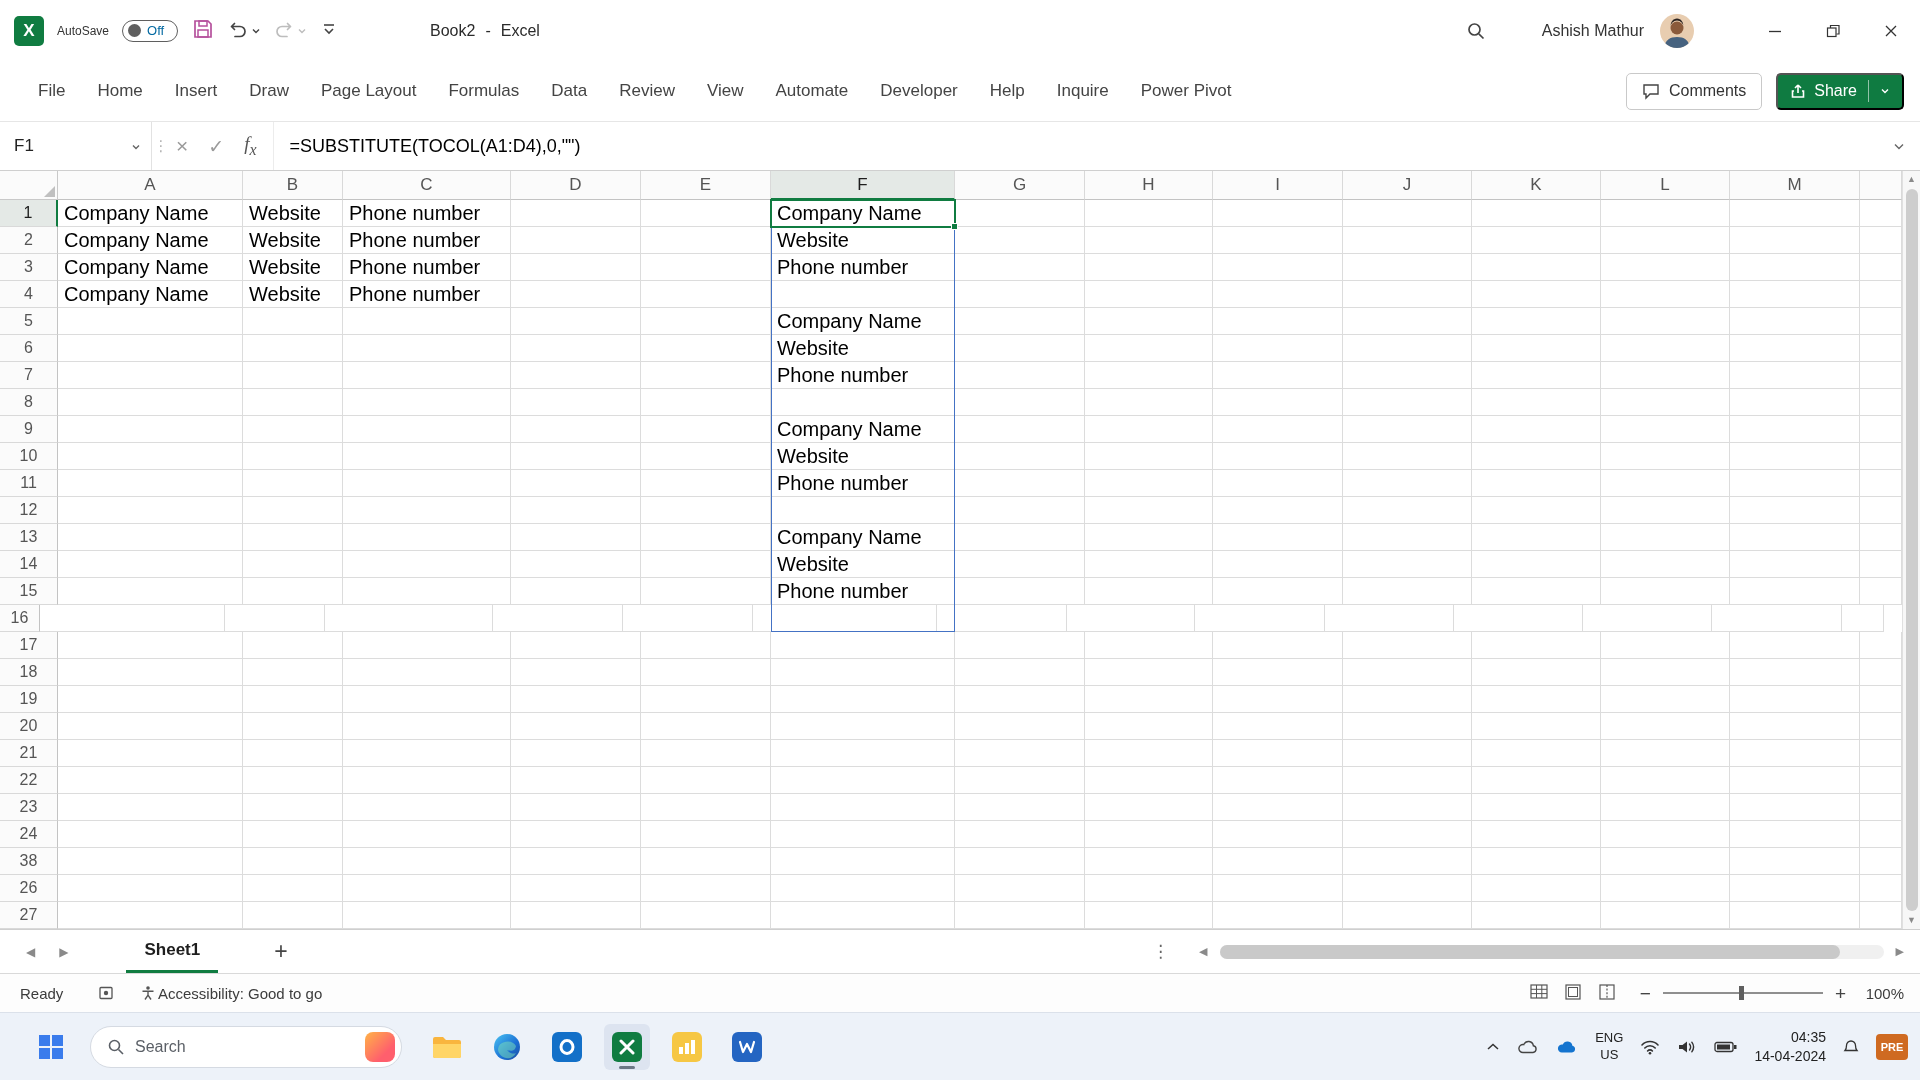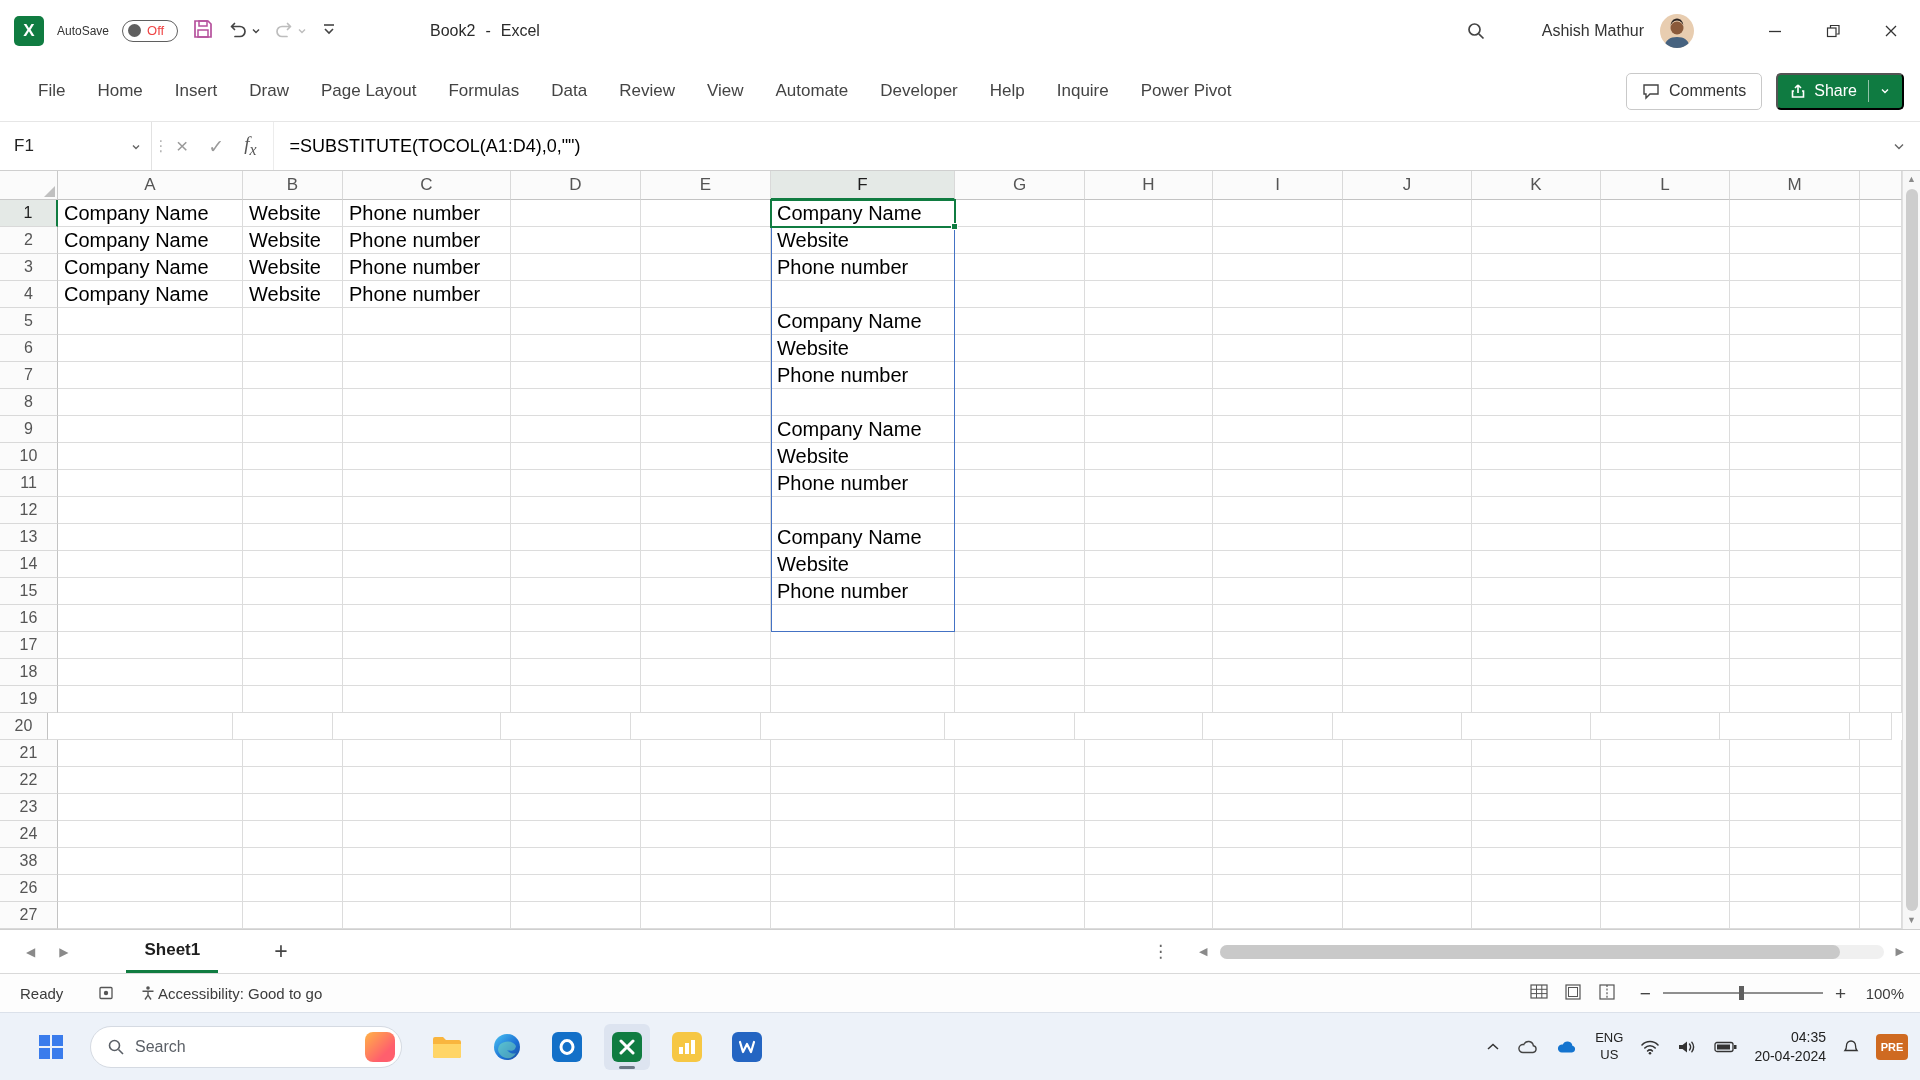--- a/index.html
+++ b/index.html
@@ -7,21 +7,21 @@
 body{font-family:"Liberation Sans","DejaVu Sans",sans-serif;background:#fff;color:#222;-webkit-user-select:none;user-select:none}
 .app{width:1920px;height:1080px;display:flex;flex-direction:column}
 
 
 .titlebar{height:61px;display:flex;align-items:center;background:#fff}
 .tb-left{display:flex;align-items:center;gap:13px;padding-left:14px}
 .xl-logo{width:30px;height:30px;border-radius:5px;background:#107c41;display:flex;align-items:center;justify-content:center;color:#fff;font-weight:bold;font-size:17px}
 .autosave-label{font-size:12px;color:#333}
 .toggle{width:56px;height:22px;border:1.5px solid #5f5f5f;border-radius:11px;display:flex;align-items:center;gap:6px;padding:0 5px;background:#fff}
 .toggle-knob{width:13px;height:13px;border-radius:50%;background:#5f5f5f}
-.toggle-state{font-size:13px;color:#ef4444}
+.toggle-state{font-size:13px;color:#0369a1}
 .qbtn{display:flex;align-items:center;gap:3px}
 .tb-title{display:flex;gap:10px;margin-left:92px;font-size:16px;color:#2b2b2b;white-space:nowrap}
 .tb-right{margin-left:auto;display:flex;align-items:center;height:100%}
 .tb-search{margin-right:56px;display:flex;align-items:center}
 .tb-user{font-size:16px;color:#333;margin-right:16px;white-space:nowrap}
 .avatar{width:34px;height:34px;border-radius:50%;overflow:hidden;margin-right:52px;flex:none}
 .winbtn{width:58px;height:100%;display:flex;align-items:center;justify-content:center}
 
 
 .tabrow{height:60px;display:flex;align-items:center;background:#fff;padding-left:22px}
@@ -503,21 +503,21 @@
           <div class="g-cell" style="width:130px"></div>
           <div class="g-cell" style="width:128px"></div>
           <div class="g-cell" style="width:130px"></div>
           <div class="g-cell" style="width:129px"></div>
           <div class="g-cell" style="width:129px"></div>
           <div class="g-cell" style="width:129px"></div>
           <div class="g-cell" style="width:130px"></div>
           <div class="g-cell" style="width:42px"></div>
         </div>
         <div class="g-row" style="height:27px">
-          <div class="g-rowhdr" style="width:58px">16</div>
+          <div class="g-rowhdr" style="width:40px">16</div>
           <div class="g-cell" style="width:185px"></div>
           <div class="g-cell" style="width:100px"></div>
           <div class="g-cell" style="width:168px"></div>
           <div class="g-cell" style="width:130px"></div>
           <div class="g-cell" style="width:130px"></div>
           <div class="g-cell" style="width:184px"></div>
           <div class="g-cell" style="width:130px"></div>
           <div class="g-cell" style="width:128px"></div>
           <div class="g-cell" style="width:130px"></div>
           <div class="g-cell" style="width:129px"></div>
@@ -571,21 +571,21 @@
           <div class="g-cell" style="width:130px"></div>
           <div class="g-cell" style="width:128px"></div>
           <div class="g-cell" style="width:130px"></div>
           <div class="g-cell" style="width:129px"></div>
           <div class="g-cell" style="width:129px"></div>
           <div class="g-cell" style="width:129px"></div>
           <div class="g-cell" style="width:130px"></div>
           <div class="g-cell" style="width:42px"></div>
         </div>
         <div class="g-row" style="height:27px">
-          <div class="g-rowhdr" style="width:48px">20</div>
+          <div class="g-rowhdr" style="width:58px">20</div>
           <div class="g-cell" style="width:185px"></div>
           <div class="g-cell" style="width:100px"></div>
           <div class="g-cell" style="width:168px"></div>
           <div class="g-cell" style="width:130px"></div>
           <div class="g-cell" style="width:130px"></div>
           <div class="g-cell" style="width:184px"></div>
           <div class="g-cell" style="width:130px"></div>
           <div class="g-cell" style="width:128px"></div>
           <div class="g-cell" style="width:130px"></div>
           <div class="g-cell" style="width:129px"></div>
@@ -885,21 +885,21 @@
         </span>
       <span class="trayicon">
           <svg width="23" height="12">
             <rect x="1" y="1.5" width="18" height="9" rx="2" fill="none" stroke="#333" stroke-width="1.3"></rect>
             <rect x="3" y="3.5" width="13" height="5" fill="#333"></rect>
             <rect x="20" y="4" width="2.5" height="4" fill="#333"></rect>
           </svg>
         </span>
       <span class="clock">
         <div>04:35</div>
-        <div>20-04-2024</div>
+        <div>14-04-2024</div>
       </span>
       <span class="trayicon">
           <svg width="16" height="16">
             <path d="M8 2 a4.5 4.5 0 0 1 4.5 4.5 c0 3 .8 4.2 1.5 5 H2 c.7-.8 1.5-2 1.5-5 A4.5 4.5 0 0 1 8 2 z" fill="none" stroke="#333" stroke-width="1.3"></path>
           </svg>
         </span>
       <span class="pre-badge">PRE</span>
     </div>
   </div>
 

